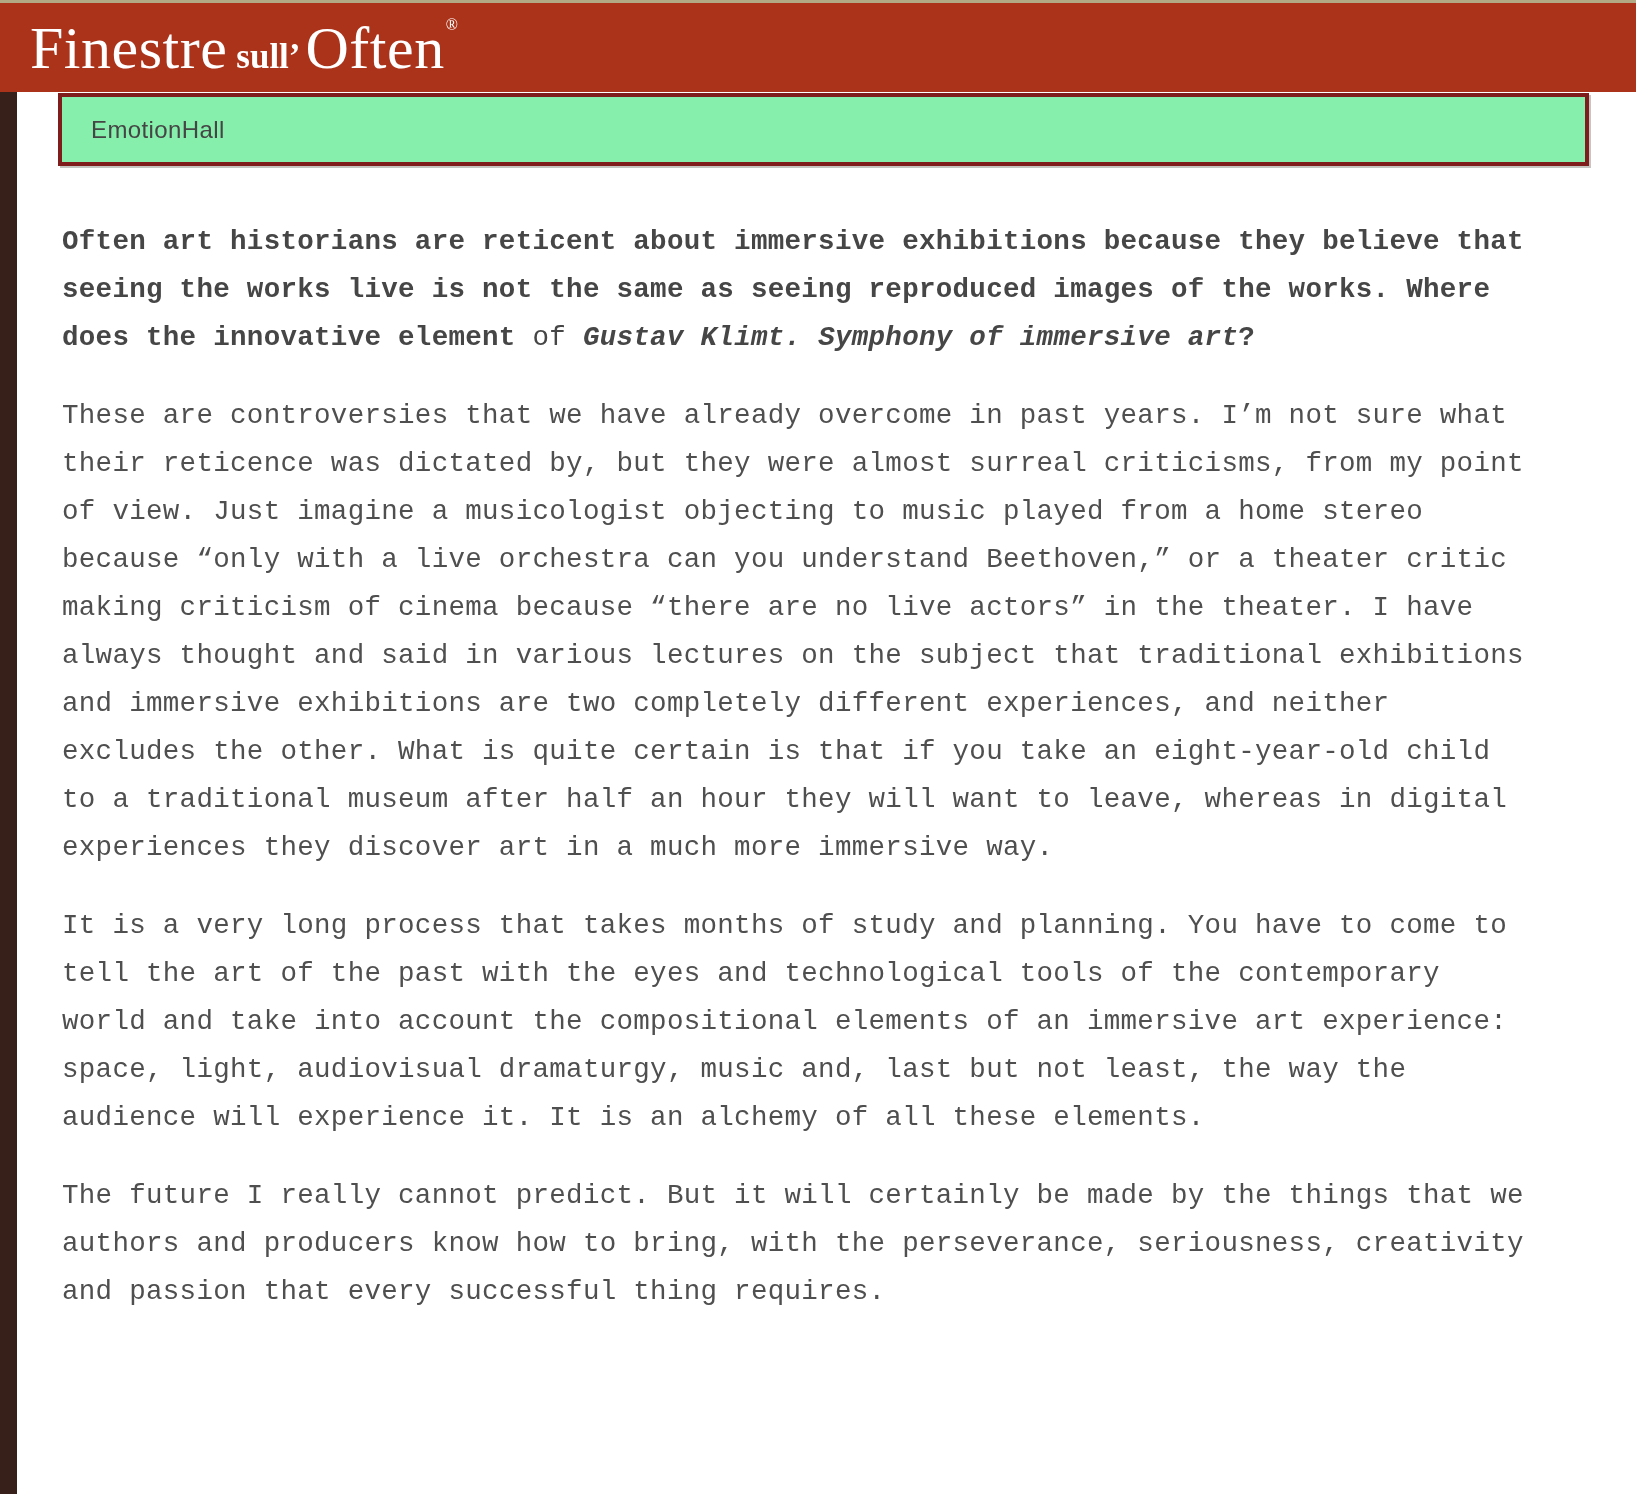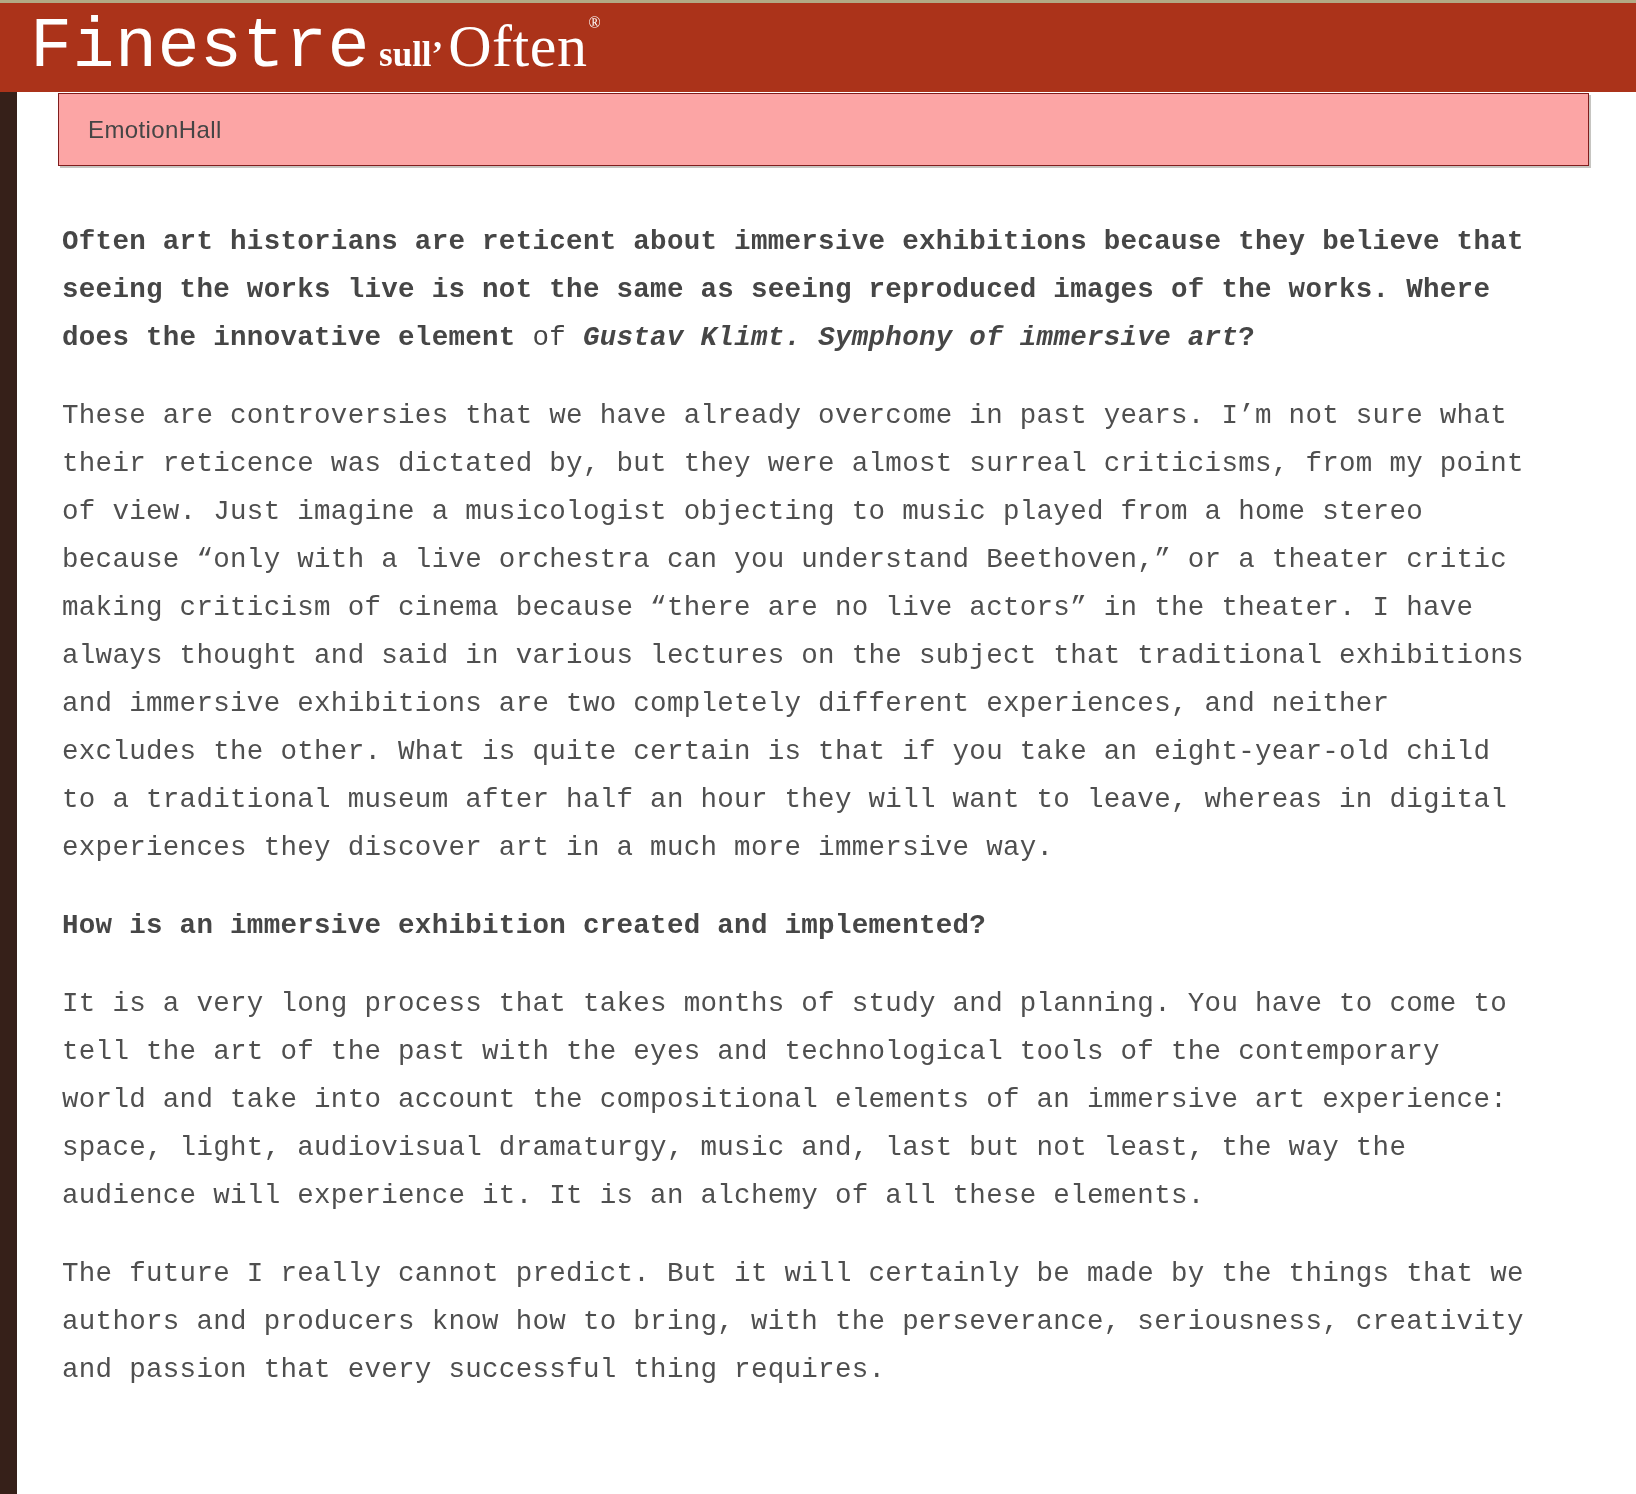--- a/index.html
+++ b/index.html
@@ -25,21 +25,21 @@
     padding-left: 30px;
   }
   .logo {
     color: #ffffff;
     font-family: "Liberation Serif", serif;
     display: flex;
     align-items: baseline;
     line-height: 1;
     cursor: pointer;
   }
-  .logo .logo-big   { font-size: 70px; letter-spacing: 0.5px; font-family: Liberation Mono, monospace; }
+  .logo .logo-big   { font-size: 60px; letter-spacing: 0.5px; }
   .logo .logo-small { font-size: 35px; margin-left: 9px; font-weight: bold; }
   .logo .logo-big2  { font-size: 60px; margin-left: 5px; letter-spacing: 0.5px; }
   .logo .reg {
     font-size: 16px;
     position: relative;
     top: -38px;
     margin-left: 1px;
   }
 
   
@@ -49,22 +49,22 @@
     top: 92px;
     width: 17px;
     height: 1402px;
     background: #362019;
   }
 
   
   .caption-bar {
     margin: 1px 47px 0 58px;
     height: 73px;
-    background: #fca5a5;
-    border: 1px solid #7f1d1d;
+    background: #86efac;
+    border: 4px solid #7f1d1d;
     box-shadow: 2px 2px 0 #c6c5c1;
     display: flex;
     align-items: center;
     padding-left: 29px;
     font-size: 24px;
     color: #454545;
     letter-spacing: 0.4px;
   }
 
   
@@ -105,21 +105,20 @@
   </div>
 
   <main class="article">
 
     <p class="question">
       <span>Often art historians are reticent about immersive exhibitions because they believe that seeing the works live is not the same as seeing reproduced images of the works. Where does the innovative element</span><span class="q-regular"> of </span><span class="q-italic">Gustav Klimt. Symphony of immersive art</span><span>?</span>
     </p>
 
     <p>These are controversies that we have already overcome in past years. I’m not sure what their reticence was dictated by, but they were almost surreal criticisms, from my point of view. Just imagine a musicologist objecting to music played from a home stereo because “only with a live orchestra can you understand Beethoven,” or a theater critic making criticism of cinema because “there are no live actors” in the theater. I have always thought and said in various lectures on the subject that traditional exhibitions and immersive exhibitions are two completely different experiences, and neither excludes the other. What is quite certain is that if you take an eight-year-old child to a traditional museum after half an hour they will want to leave, whereas in digital experiences they discover art in a much more immersive way.</p>
 
-    <p class="question">How is an immersive exhibition created and implemented?</p>
 
     <p>It is a very long process that takes months of study and planning. You have to come to tell the art of the past with the eyes and technological tools of the contemporary world and take into account the compositional elements of an immersive art experience: space, light, audiovisual dramaturgy, music and, last but not least, the way the audience will experience it. It is an alchemy of all these elements.</p>
 
 
     <p>The future I really cannot predict. But it will certainly be made by the things that we authors and producers know how to bring, with the perseverance, seriousness, creativity and passion that every successful thing requires.</p>
 
   </main>
 
 </div>
 

